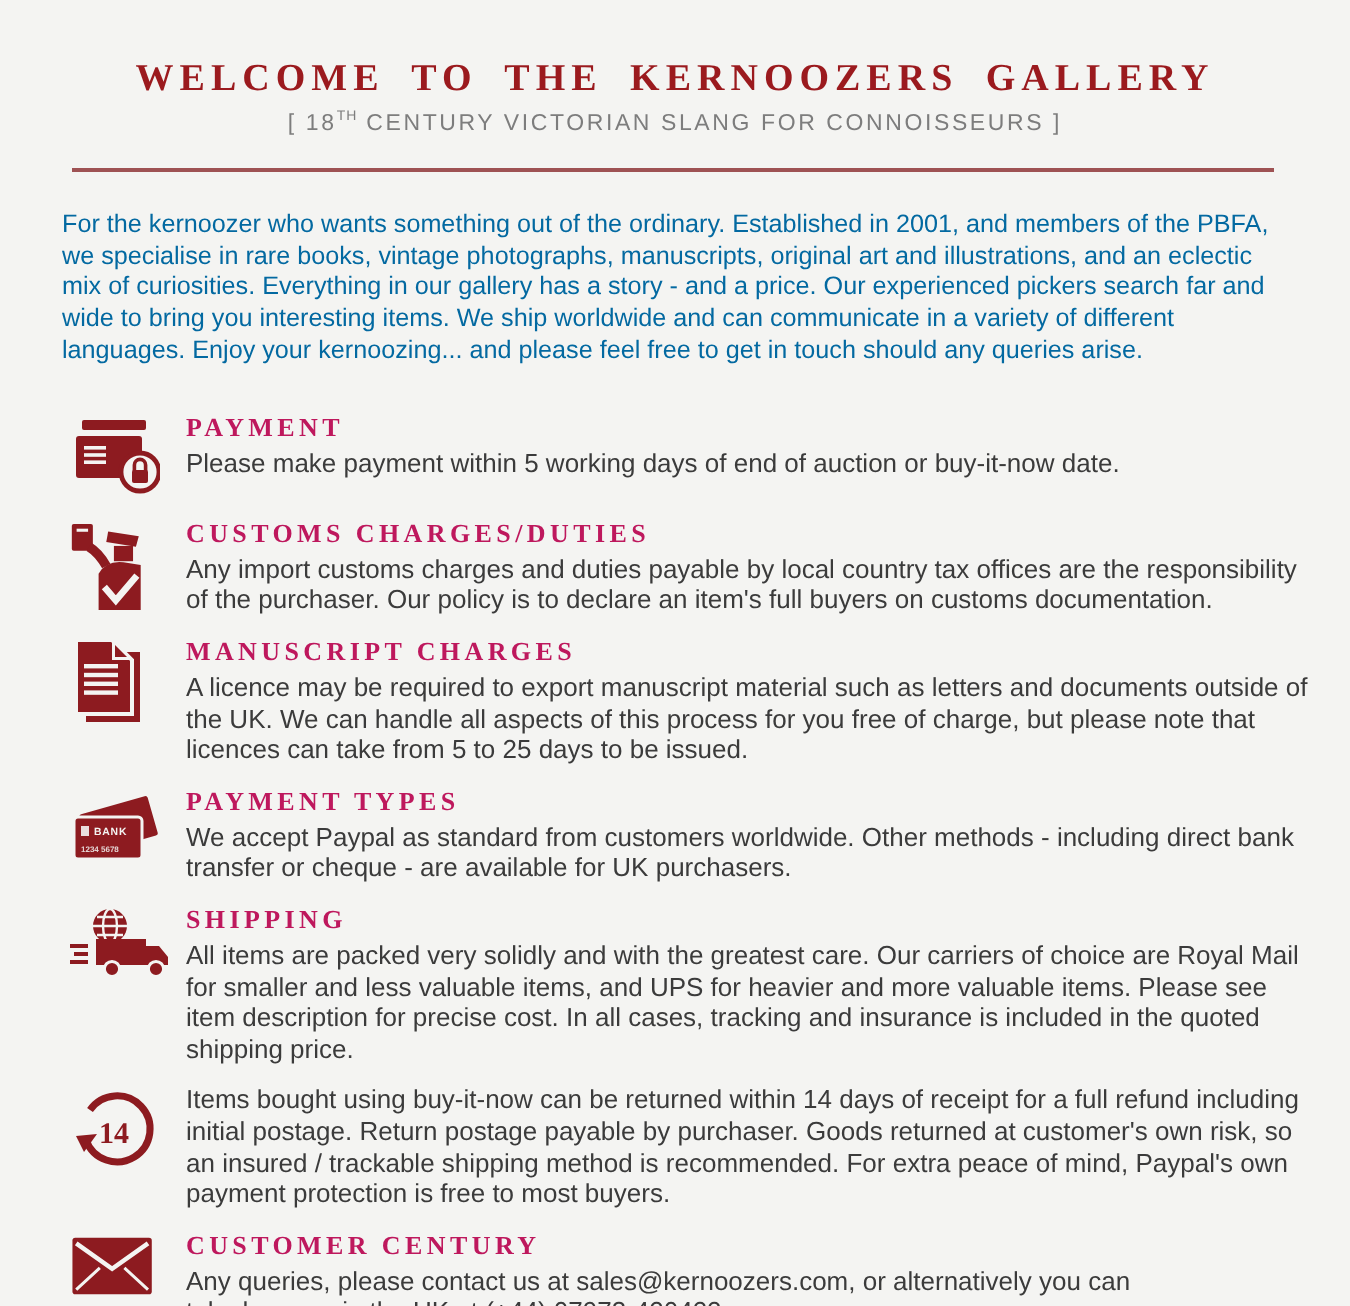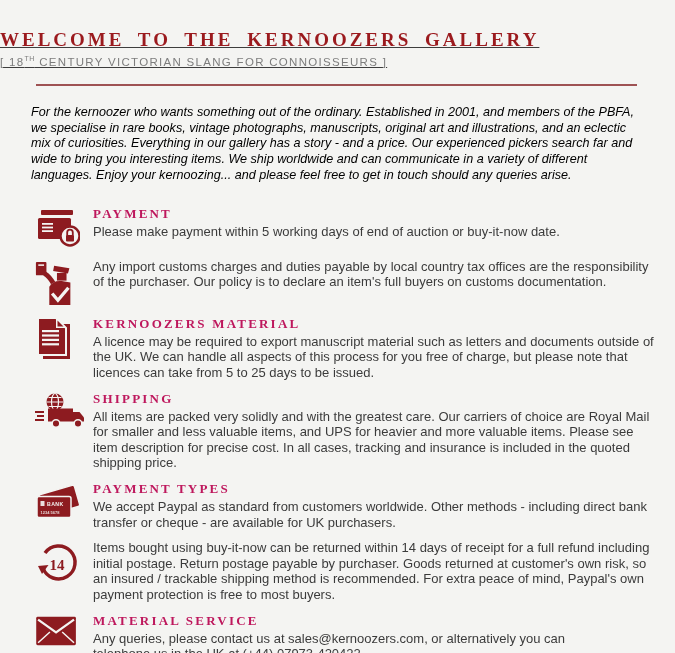--- a/index.html
+++ b/index.html
@@ -6,21 +6,21 @@
   body {
     width: 675px;
     height: 653px;
     background: #f4f4f2;
     overflow: hidden;
     font-family: "Liberation Sans", sans-serif;
     color: #3d3d3d;
   }
   .page { width: 675px; height: 653px; }
 
-  .masthead { text-align: left; padding-top: 29px; text-decoration: underline; }
+  .masthead { text-align: center; padding-top: 29px; }
   .page-title {
     font-family: "Liberation Serif", serif;
     font-weight: 700;
     font-size: 19px;
     letter-spacing: 3px;
     word-spacing: 6px;
     color: #9b1a1e;
     margin: 0;
   }
   .page-subtitle {
@@ -33,24 +33,23 @@
 
   .divider {
     height: 2px;
     background: #9e5254;
     margin: 16px 38px 0 36px;
     border: none;
   }
 
   .intro {
     margin: 19px 26px 22px 31px;
-    font-style: italic;
     font-size: 12.6px;
     line-height: 15.8px;
-    color: #000000;
+    color: #0369a1;
   }
 
   .sections { margin: 0 16px 0 34px; }
   .section { display: flex; margin-bottom: 10px; }
   .icon-cell { flex: none; width: 48px; margin-right: 11px; padding-top: 1px; }
   .icon-cell svg { display: block; }
   .txt-cell { flex: 1; min-width: 0; }
   .section-title {
     font-family: "Liberation Serif", serif;
     font-weight: 700;
@@ -117,40 +116,59 @@
           <rect class="ic" x="2" y="1" width="11" height="14" rx="1"></rect>
           <rect class="bgfill" x="4.5" y="3.5" width="6" height="1.6"></rect>
           <path class="redstroke" d="M11 13 Q16 16 20 23" stroke-width="5"></path>
           <path class="ic" d="M21 5 L37 7.5 L35.5 13 L20 10.5 Z"></path>
           <rect class="ic" x="24" y="12.5" width="10" height="8"></rect>
           <path class="ic" d="M16 27 q4 -7 13 -6 l9 1.5 v23.5 h-22 z"></path>
           <path class="bgstroke" d="M19 34 l6 7 l11 -13" stroke-width="3.5"></path>
         </svg>
       </div>
       <div class="txt-cell">
+        <h2 class="section-title">CUSTOMS CHARGES/DUTIES</h2>
         <p class="section-body">Any import customs charges and duties payable by local country tax offices are the responsibility of the purchaser. Our policy is to declare an item's full buyers on customs documentation.</p>
       </div>
     </div>
 
     <div class="section">
       <div class="icon-cell">
         <svg width="42" height="46" viewBox="0 0 42 46">
           <rect class="ic" x="9" y="7" width="27" height="35"></rect>
           <path class="ic" d="M4 1 H22 L32 11 V38 H4 Z" stroke="#f4f4f2" stroke-width="2"></path>
           <path class="bgfill" d="M22 1 L32 11 H22 Z"></path>
           <path class="ic" d="M23.5 3.5 L29.5 9.5 H23.5 Z"></path>
           <rect class="bgfill" x="8" y="13" width="17" height="2.2"></rect>
           <rect class="bgfill" x="8" y="17.4" width="17" height="2.2"></rect>
           <rect class="bgfill" x="8" y="21.8" width="17" height="2.2"></rect>
           <rect class="bgfill" x="8" y="26.2" width="17" height="2.2"></rect>
         </svg>
       </div>
       <div class="txt-cell">
-        <h2 class="section-title">KERNOOZERS MATERIAL</h2>
+        <h2 class="section-title">MANUSCRIPT CHARGES</h2>
         <p class="section-body">A licence may be required to export manuscript material such as letters and documents outside of the UK. We can handle all aspects of this process for you free of charge, but please note that licences can take from 5 to 25 days to be issued.</p>
+      </div>
+    </div>
+
+    <div class="section">
+      <div class="icon-cell">
+        <svg width="46" height="42" viewBox="0 0 46 42">
+          <g transform="rotate(-16 23 16)">
+            <rect class="ic" x="6" y="8" width="37" height="22" rx="2" stroke="#f4f4f2" stroke-width="1.5"></rect>
+          </g>
+          <rect class="ic" x="3" y="14.5" width="34" height="21" rx="2" stroke="#f4f4f2" stroke-width="1.5"></rect>
+          <rect class="bgfill" x="6.5" y="19" width="4" height="5" opacity="0.9"></rect>
+          <text class="svgtxt" x="13" y="23.5" font-size="5.2" letter-spacing="0.4">BANK</text>
+          <text class="svgtxt" x="6.5" y="32" font-size="4" opacity="0.85">1234 5678</text>
+        </svg>
+      </div>
+      <div class="txt-cell">
+        <h2 class="section-title">PAYMENT TYPES</h2>
+        <p class="section-body">We accept Paypal as standard from customers worldwide. Other methods - including direct bank transfer or cheque - are available for UK purchasers.</p>
       </div>
     </div>
 
     <div class="section">
       <div class="icon-cell">
         <svg width="52" height="40" viewBox="0 0 52 40">
           <circle class="ic" cx="21" cy="10" r="8.5"></circle>
           <ellipse class="bgstroke" cx="21" cy="10" rx="3.5" ry="8.5" stroke-width="1.2"></ellipse>
           <path class="bgstroke" d="M12.5 10 H29.5 M14.5 5.5 H27.5 M14.5 14.5 H27.5" stroke-width="1.2"></path>
           <rect class="ic" x="1" y="19" width="9" height="2"></rect>
@@ -163,58 +181,40 @@
         </svg>
       </div>
       <div class="txt-cell">
         <h2 class="section-title">SHIPPING</h2>
         <p class="section-body">All items are packed very solidly and with the greatest care. Our carriers of choice are Royal Mail for smaller and less valuable items, and UPS for heavier and more valuable items. Please see item description for precise cost. In all cases, tracking and insurance is included in the quoted shipping price.</p>
       </div>
     </div>
 
     <div class="section">
       <div class="icon-cell">
-        <svg width="46" height="42" viewBox="0 0 46 42">
-          <g transform="rotate(-16 23 16)">
-            <rect class="ic" x="6" y="8" width="37" height="22" rx="2" stroke="#f4f4f2" stroke-width="1.5"></rect>
-          </g>
-          <rect class="ic" x="3" y="14.5" width="34" height="21" rx="2" stroke="#f4f4f2" stroke-width="1.5"></rect>
-          <rect class="bgfill" x="6.5" y="19" width="4" height="5" opacity="0.9"></rect>
-          <text class="svgtxt" x="13" y="23.5" font-size="5.2" letter-spacing="0.4">BANK</text>
-          <text class="svgtxt" x="6.5" y="32" font-size="4" opacity="0.85">1234 5678</text>
-        </svg>
-      </div>
-      <div class="txt-cell">
-        <h2 class="section-title">PAYMENT TYPES</h2>
-        <p class="section-body">We accept Paypal as standard from customers worldwide. Other methods - including direct bank transfer or cheque - are available for UK purchasers.</p>
-      </div>
-    </div>
-
-    <div class="section">
-      <div class="icon-cell">
         <svg width="46" height="46" viewBox="0 0 46 46">
           <path class="redstroke" d="M11 12 A 16.5 16.5 0 1 1 9 27" stroke-width="3.5"></path>
           <polygon class="ic" points="4,25 14.5,24 8,33"></polygon>
           <text class="rtxt" x="23" y="28.5" font-size="15" text-anchor="middle">14</text>
         </svg>
       </div>
       <div class="txt-cell">
         <p class="section-body">Items bought using buy-it-now can be returned within 14 days of receipt for a full refund including initial postage. Return postage payable by purchaser. Goods returned at customer's own risk, so an insured / trackable shipping method is recommended. For extra peace of mind, Paypal's own payment protection is free to most buyers.</p>
       </div>
     </div>
 
     <div class="section">
       <div class="icon-cell">
         <svg width="46" height="34" viewBox="0 0 46 36">
           <rect class="ic" x="1" y="3" width="42" height="30" rx="1.5"></rect>
           <path class="bgstroke" d="M3 6 L22 19.5 L41 6" stroke-width="2.4"></path>
           <path class="bgstroke" d="M3 30.5 L15.5 19 M41 30.5 L28.5 19" stroke-width="1.6"></path>
         </svg>
       </div>
       <div class="txt-cell">
-        <h2 class="section-title">MATERIAL SERVICE</h2>
+        <h2 class="section-title">CUSTOMER CENTURY</h2>
         <p class="section-body">Any queries, please contact us at sales@kernoozers.com, or alternatively you can
 telephone us in the UK at (+44) 07973-420422.</p>
       </div>
     </div>
 
   </div>
 </div>
 
 </body></html>

